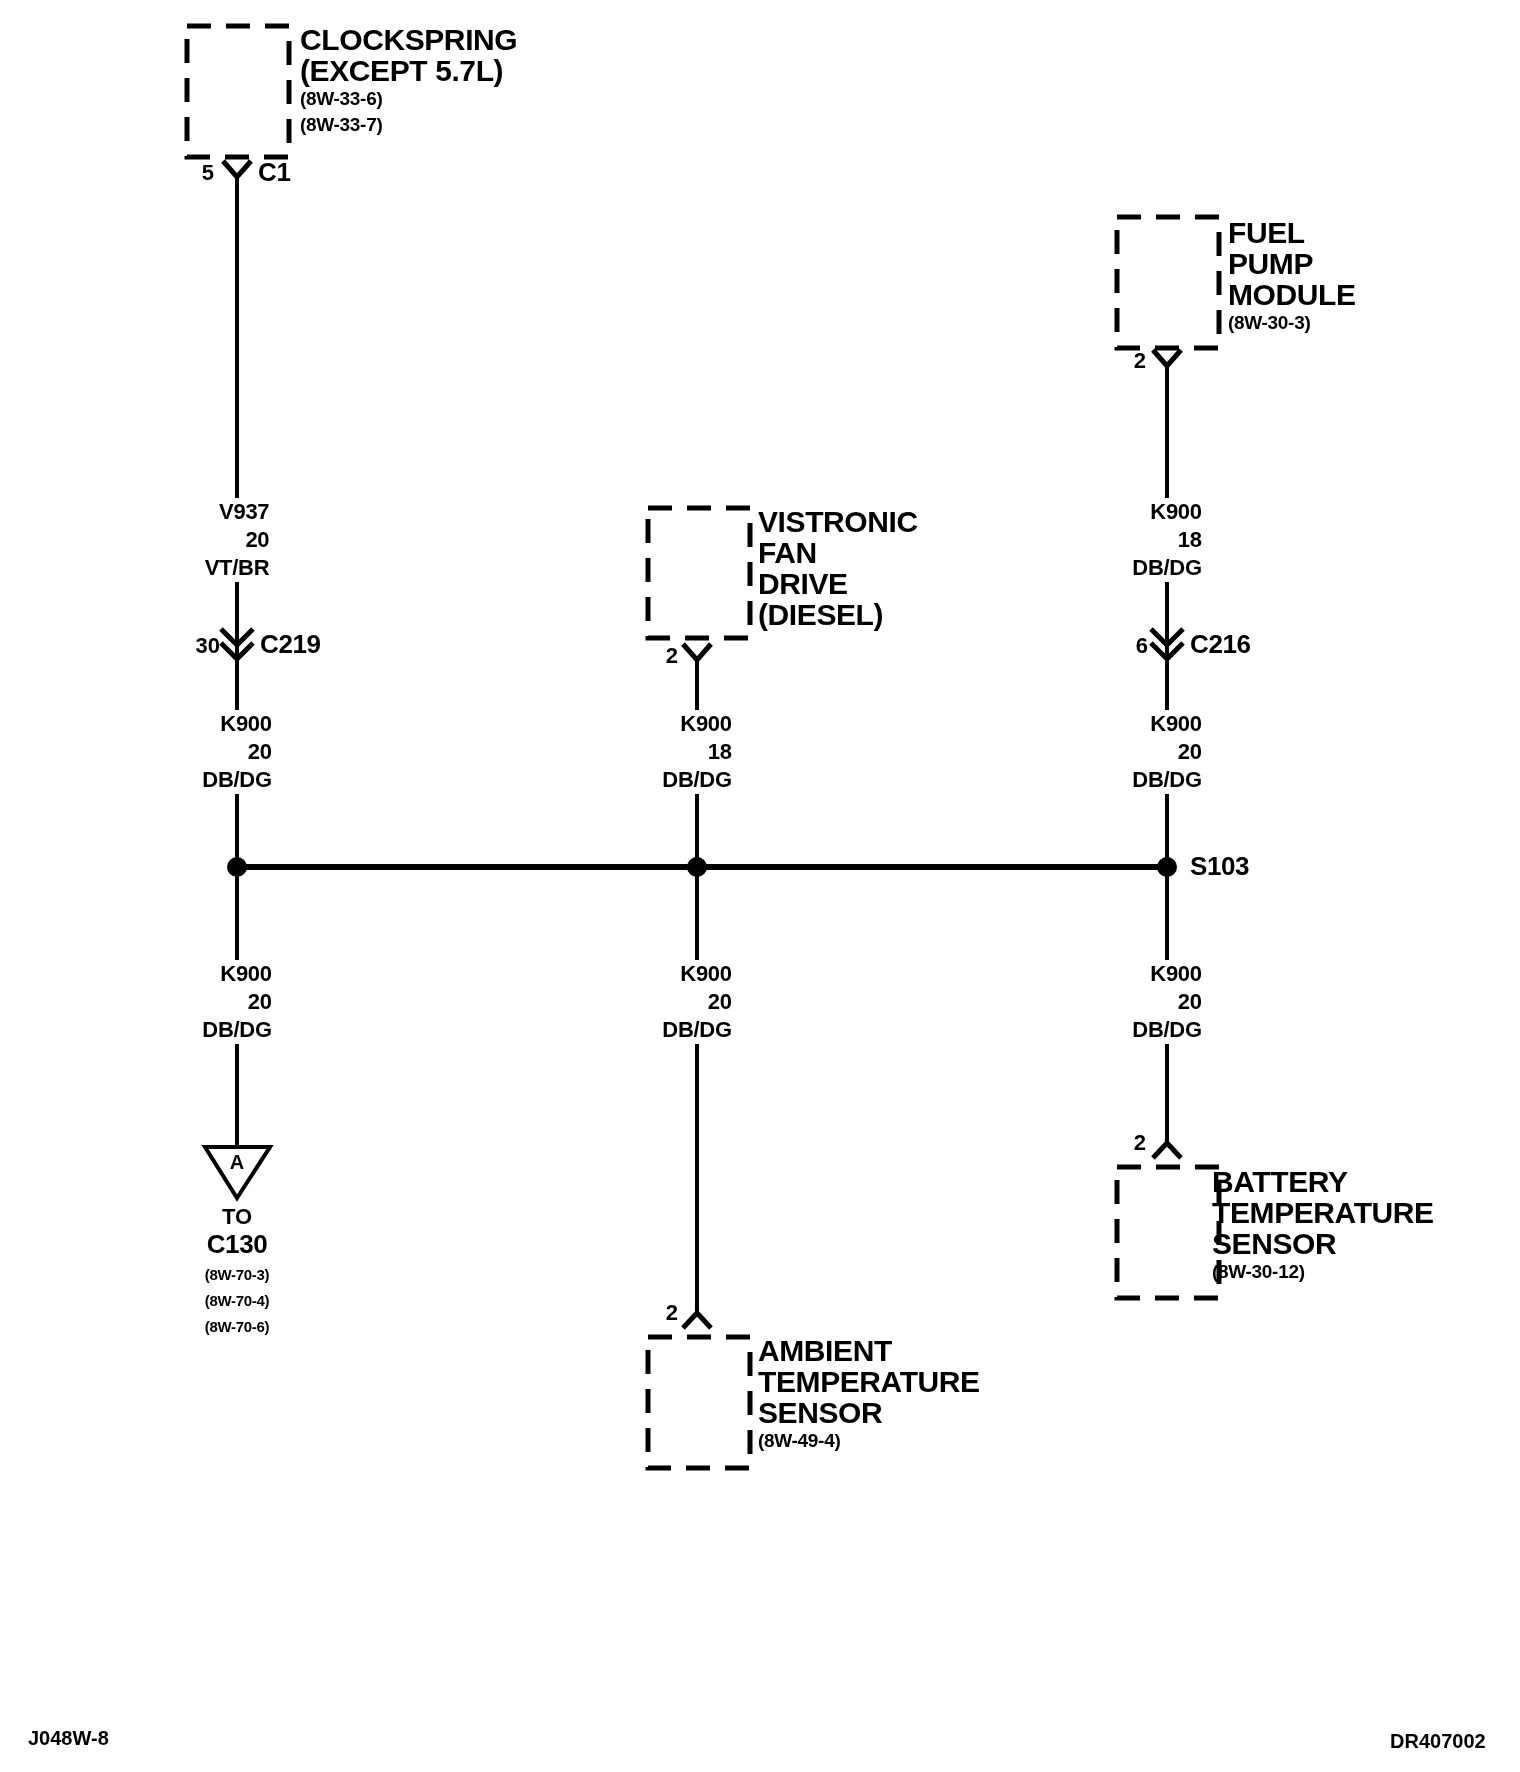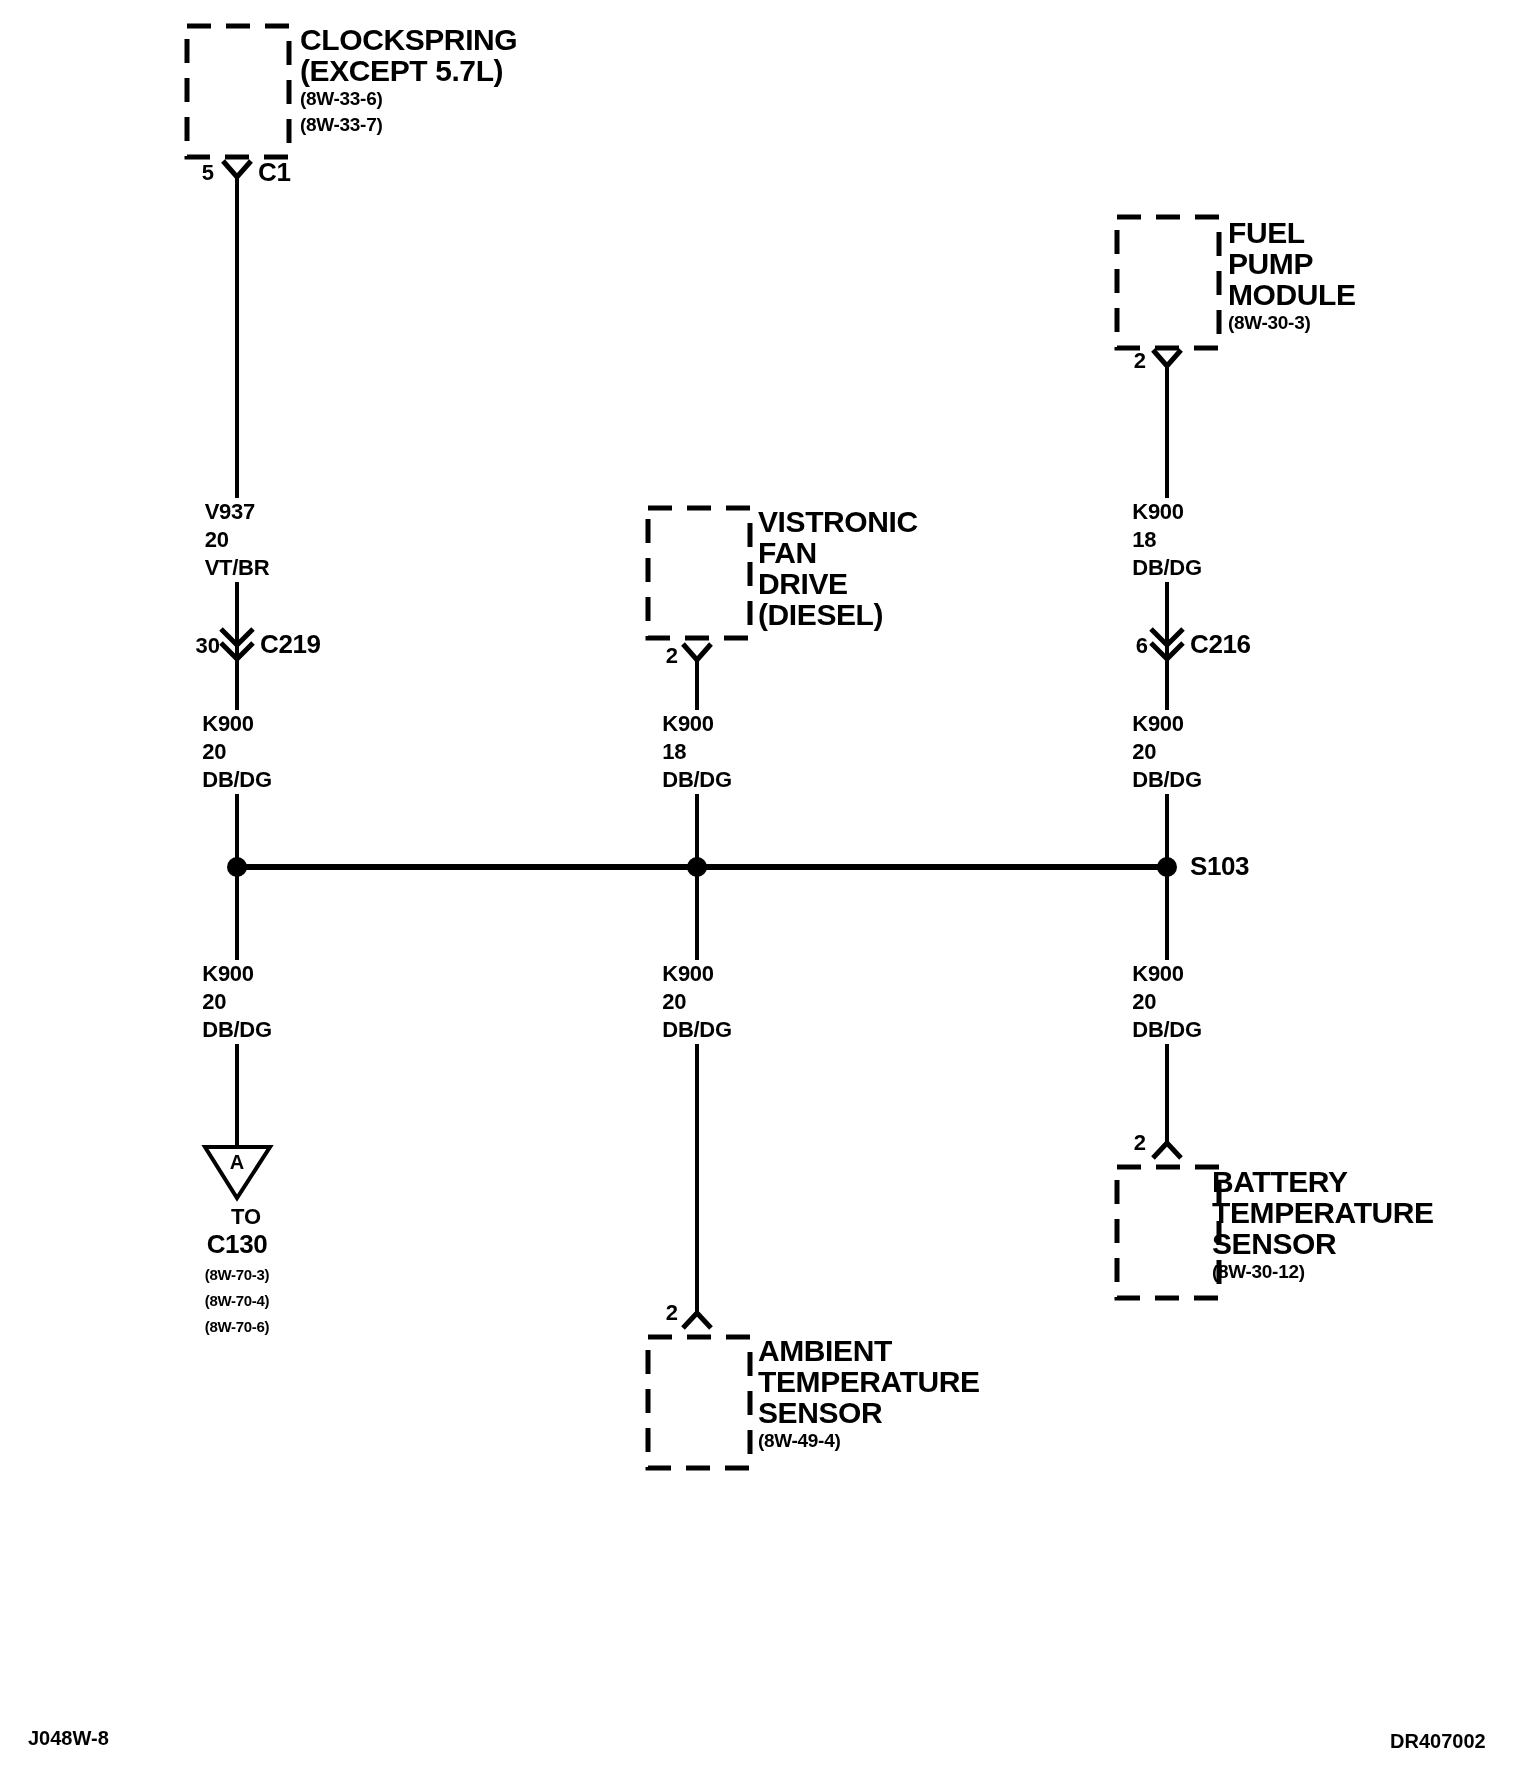--- a/index.html
+++ b/index.html
@@ -2,21 +2,21 @@
 <html><head>
 <meta charset="utf-8">
 <style>
   html,body{margin:0;padding:0;background:#ffffff;}
   body{width:1520px;height:1772px;position:relative;font-family:"Liberation Sans",sans-serif;color:#000;overflow:hidden;}
   .diagram{position:absolute;inset:0;}
   svg.wires{position:absolute;left:0;top:0;}
   .lbl{position:absolute;white-space:nowrap;}
   .nm{font-weight:bold;font-size:30px;line-height:31px;letter-spacing:-0.4px;}
   .rf{font-weight:bold;font-size:19px;line-height:26px;letter-spacing:-0.3px;}
-  .wire-label{position:absolute;transform:translateX(-50%);text-align:left;background:#ffffff;
+  .wire-label{position:absolute;transform:translateX(-50%);text-align:right;background:#ffffff;
               font-weight:bold;font-size:22px;line-height:28px;letter-spacing:-0.3px;padding:0 10px;}
   .pin{position:absolute;text-align:right;font-weight:bold;font-size:22px;line-height:26px;}
   .conn{position:absolute;font-weight:bold;font-size:26px;line-height:28px;letter-spacing:-0.4px;}
   .center{transform:translateX(-50%);text-align:center;}
   .tri-letter{position:absolute;transform:translateX(-50%);font-weight:bold;font-size:20px;line-height:22px;}
   .to-label{position:absolute;transform:translateX(-50%);text-align:center;font-weight:bold;font-size:22px;line-height:26px;}
   .refs{position:absolute;font-weight:bold;font-size:15px;line-height:26px;letter-spacing:-0.3px;}
   .footer-code{position:absolute;font-weight:bold;font-size:20px;line-height:22px;}
 </style>
 </head>
@@ -85,21 +85,21 @@
     <div>DB/DG</div>
   </div>
 
   <div class="wire-label" style="left:237px;top:960px">
     <div>K900</div>
     <div>20</div>
     <div>DB/DG</div>
   </div>
 
   <div class="tri-letter" style="left:237px;top:1151px">A</div>
-  <div class="to-label" style="left:246px;top:1204px">TO</div>
+  <div class="to-label" style="left:237px;top:1204px">TO</div>
   <div class="conn center" style="left:237px;top:1230px">C130</div>
   <div class="refs center" style="left:237px;top:1262px;text-align:center">
     <div>(8W-70-3)</div>
     <div>(8W-70-4)</div>
     <div>(8W-70-6)</div>
   </div>
 
   <div class="lbl" style="left:758px;top:506px">
     <div class="nm">VISTRONIC</div>
     <div class="nm">FAN</div>

